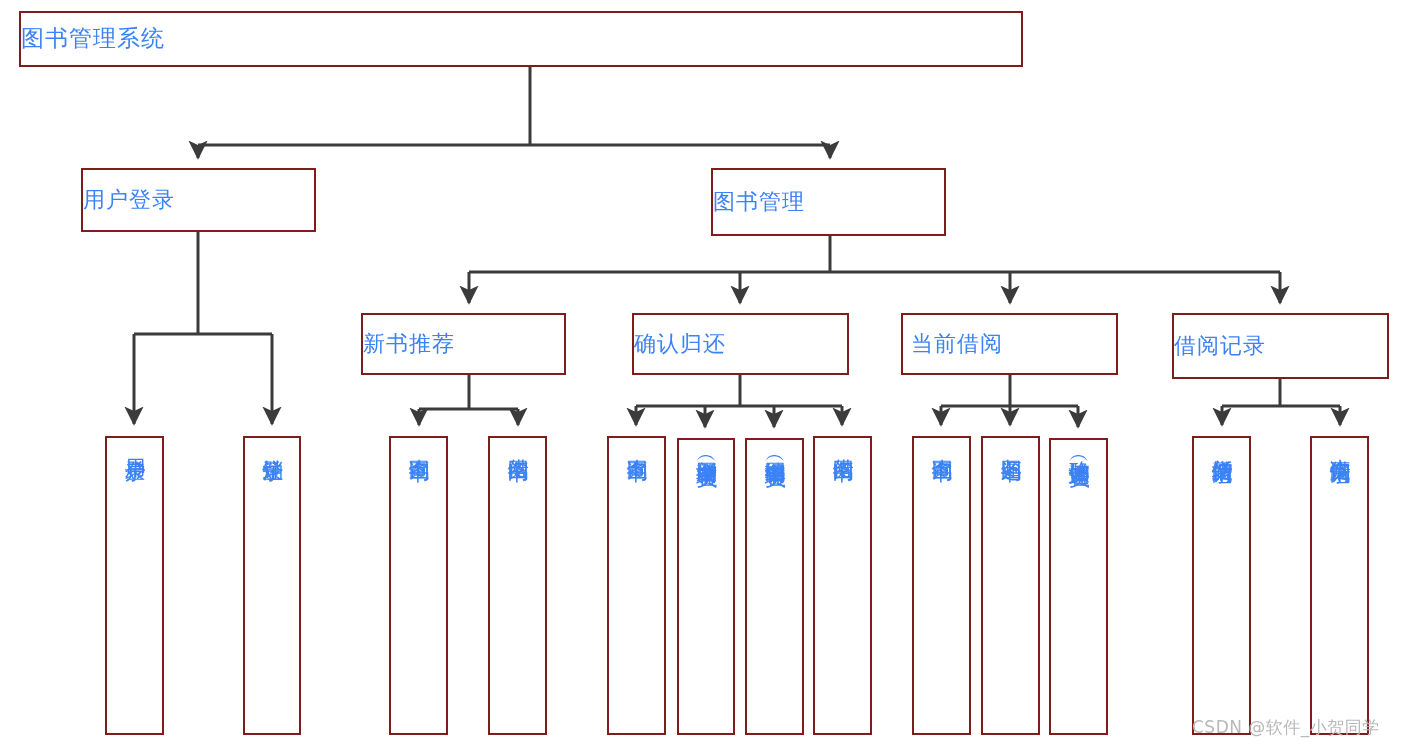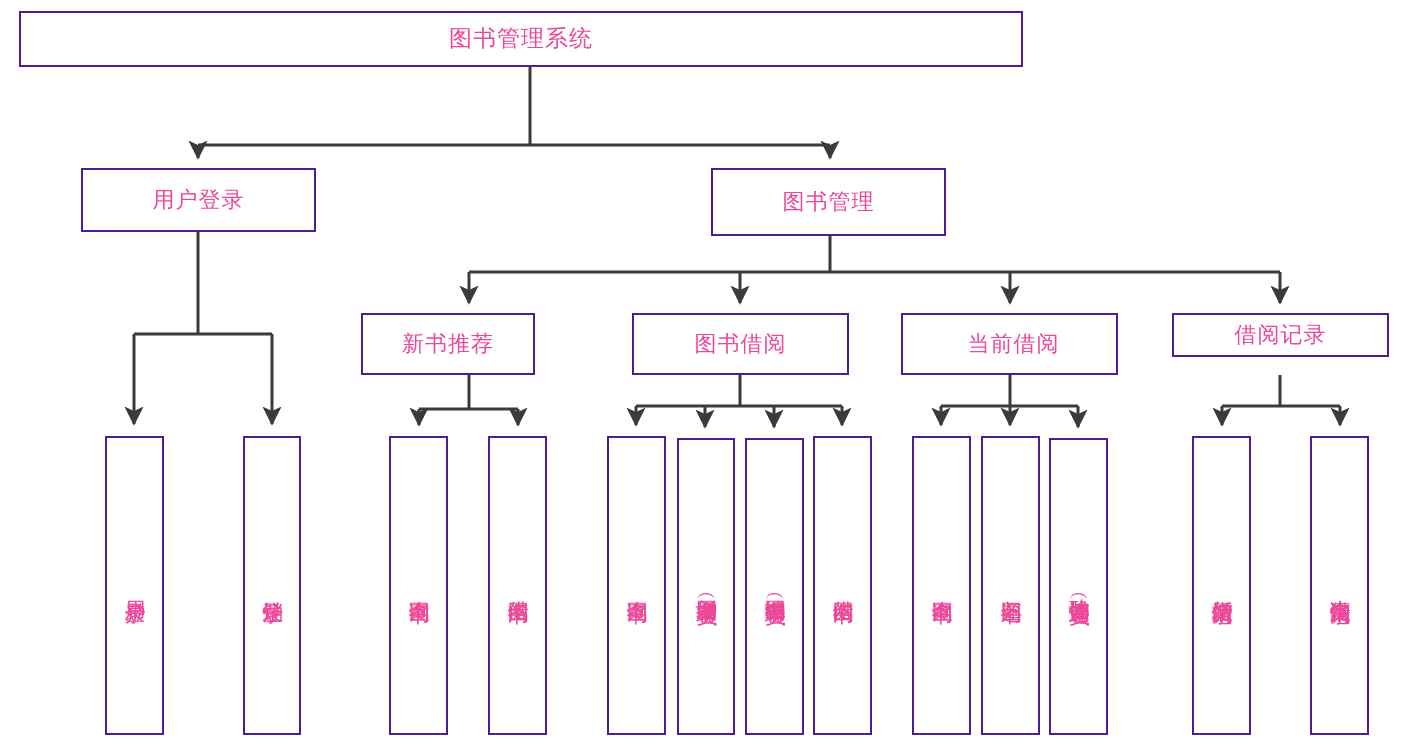--- a/index.html
+++ b/index.html
@@ -23,25 +23,25 @@
     left: 0;
     top: 0;
     width: 1405px;
     height: 747px;
     pointer-events: none;
   }
   .node {
     position: absolute;
     box-sizing: border-box;
     background: #ffffff;
-    border: 2px solid #4c1d95;
+    border: 2px solid #7f1d1d;
     display: flex;
     align-items: center;
-    justify-content: center;
-    color: #ec4899;
+    justify-content: flex-start;
+    color: #3b82f6;
   }
   .node-h {
     font-size: 22px;
     line-height: 1.1;
     letter-spacing: 1px;
     white-space: nowrap;
   }
   .node-v {
     font-size: 21px;
     letter-spacing: 1px;
@@ -123,30 +123,30 @@
     <span>图书管理系统</span>
   </div>
 
   <div class="node node-h" style="left:81px; top:168px; width:235px; height:64px;">
     <span>用户登录</span>
   </div>
   <div class="node node-h" style="left:711px; top:168px; width:235px; height:68px;">
     <span>图书管理</span>
   </div>
 
-  <div class="node node-h" style="left:361px; top:313px; width:174px; height:62px;">
+  <div class="node node-h" style="left:361px; top:313px; width:205px; height:62px;">
     <span>新书推荐</span>
   </div>
   <div class="node node-h" style="left:632px; top:313px; width:217px; height:62px;">
-    <span>图书借阅</span>
+    <span>确认归还</span>
   </div>
   <div class="node node-h" style="left:901px; top:313px; width:217px; height:62px;padding-left:8px;">
     <span>当前借阅</span>
   </div>
-  <div class="node node-h" style="left:1172px; top:313px; width:217px; height:44px;">
+  <div class="node node-h" style="left:1172px; top:313px; width:217px; height:66px;">
     <span>借阅记录</span>
   </div>
 
   <div class="node node-v" style="left:105px; top:436px; width:59px; height:299px;">
     <span>用户登录</span>
   </div>
   <div class="node node-v" style="left:243px; top:436px; width:58px; height:299px;">
     <span>注销登录</span>
   </div>
 
@@ -180,14 +180,15 @@
     <span>确认归还（管理员）</span>
   </div>
 
   <div class="node node-v" style="left:1192px; top:436px; width:59px; height:299px;">
     <span>新增借阅记录</span>
   </div>
   <div class="node node-v" style="left:1310px; top:436px; width:59px; height:299px;">
     <span>查询借阅记录</span>
   </div>
 
+  <div class="watermark" style="left:1192px; top:716px;">CSDN @软件_小贺同学</div>
 
 </div>
 
 </body></html>

